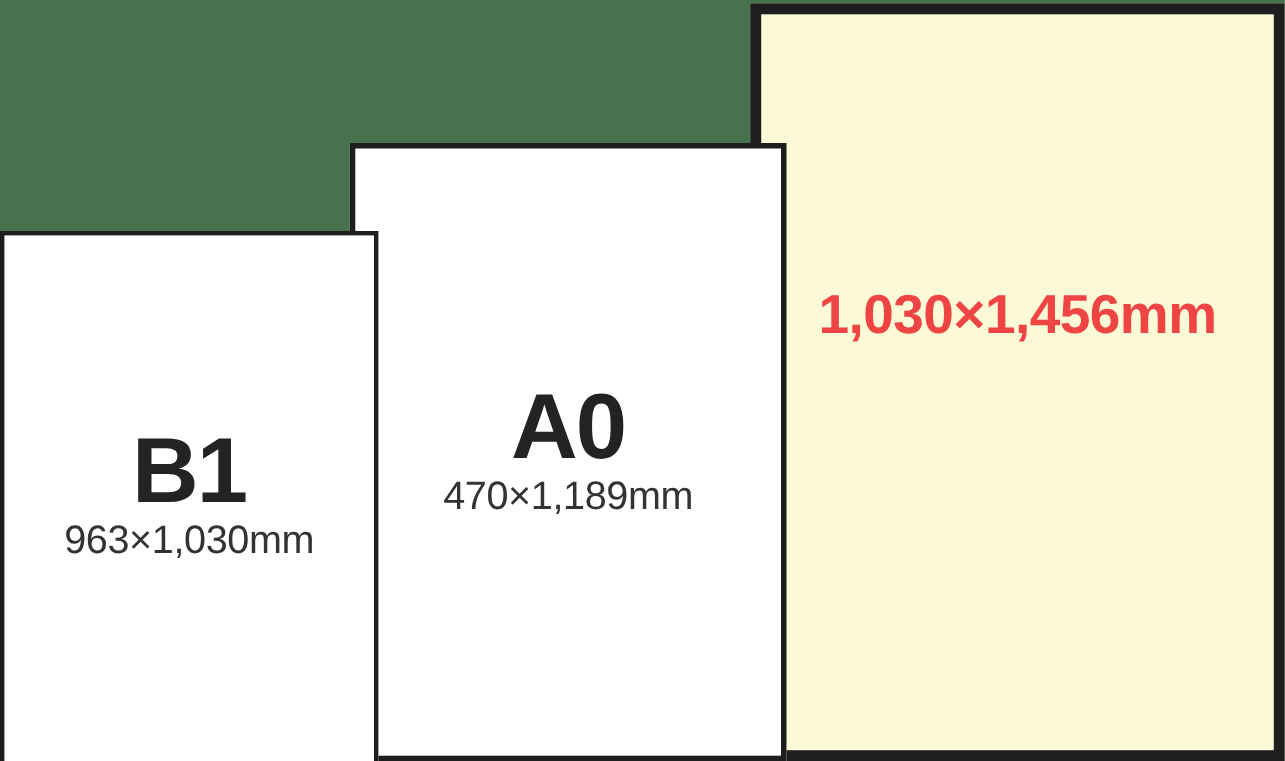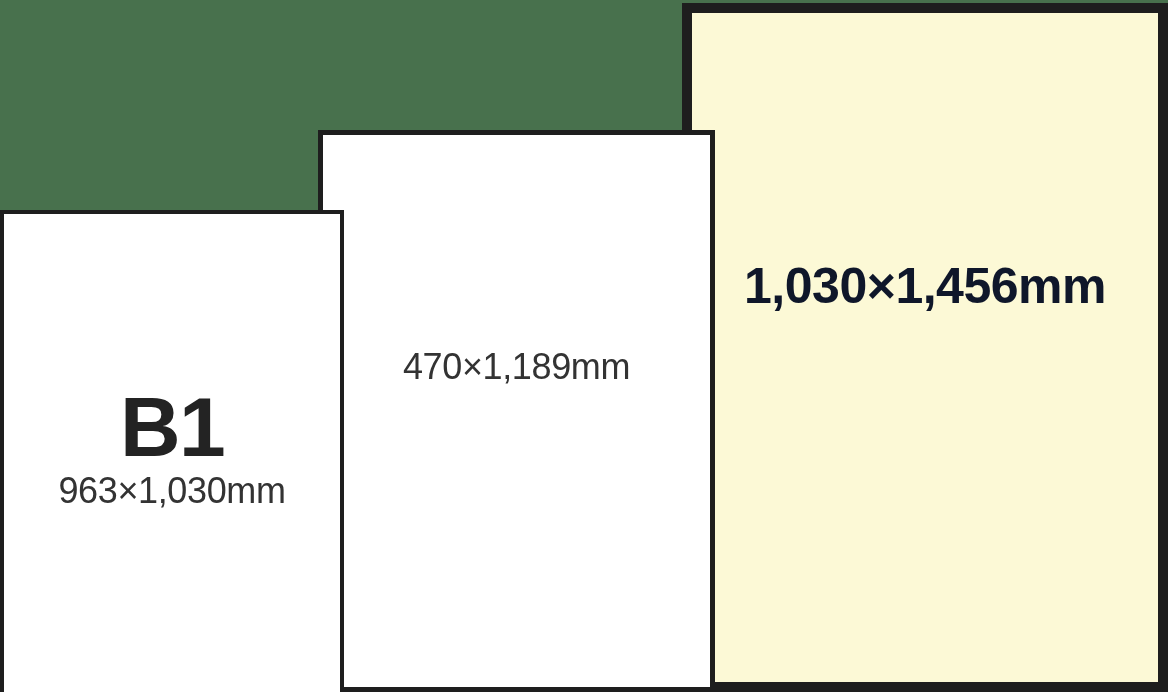--- a/index.html
+++ b/index.html
@@ -58,37 +58,38 @@
   .paper-dims {
     line-height: 1;
     margin-top: 4px;
     color: #333333;
     letter-spacing: -0.01em;
   }
   .paper-b1 .paper-dims, .paper-a0 .paper-dims { font-size: 36px; }
   .paper-b0 .paper-dims {
     font-size: 50px;
     font-weight: bold;
-    color: #0f172a;
+    color: #ef4444;
     margin-top: 1px;
   }
 </style>
 </head>
 <body>
 
 <div class="stage" style="background-color: rgb(72, 113, 77);">
 
   <div class="paper paper-b0" style="background-color: rgb(252, 249, 214); border-color: rgb(30, 30, 30);">
     <div class="label">
       <div class="paper-dims">1,030×1,456mm</div>
     </div>
   </div>
 
   <div class="paper paper-a0" style="background-color: rgb(255, 255, 255); border-color: rgb(30, 30, 30);">
     <div class="label">
+      <div class="paper-name">A0</div>
       <div class="paper-dims">470×1,189mm</div>
     </div>
   </div>
 
   <div class="paper paper-b1" style="background-color: rgb(255, 255, 255); border-color: rgb(30, 30, 30);">
     <div class="label">
       <div class="paper-name">B1</div>
       <div class="paper-dims">963×1,030mm</div>
     </div>
   </div>

